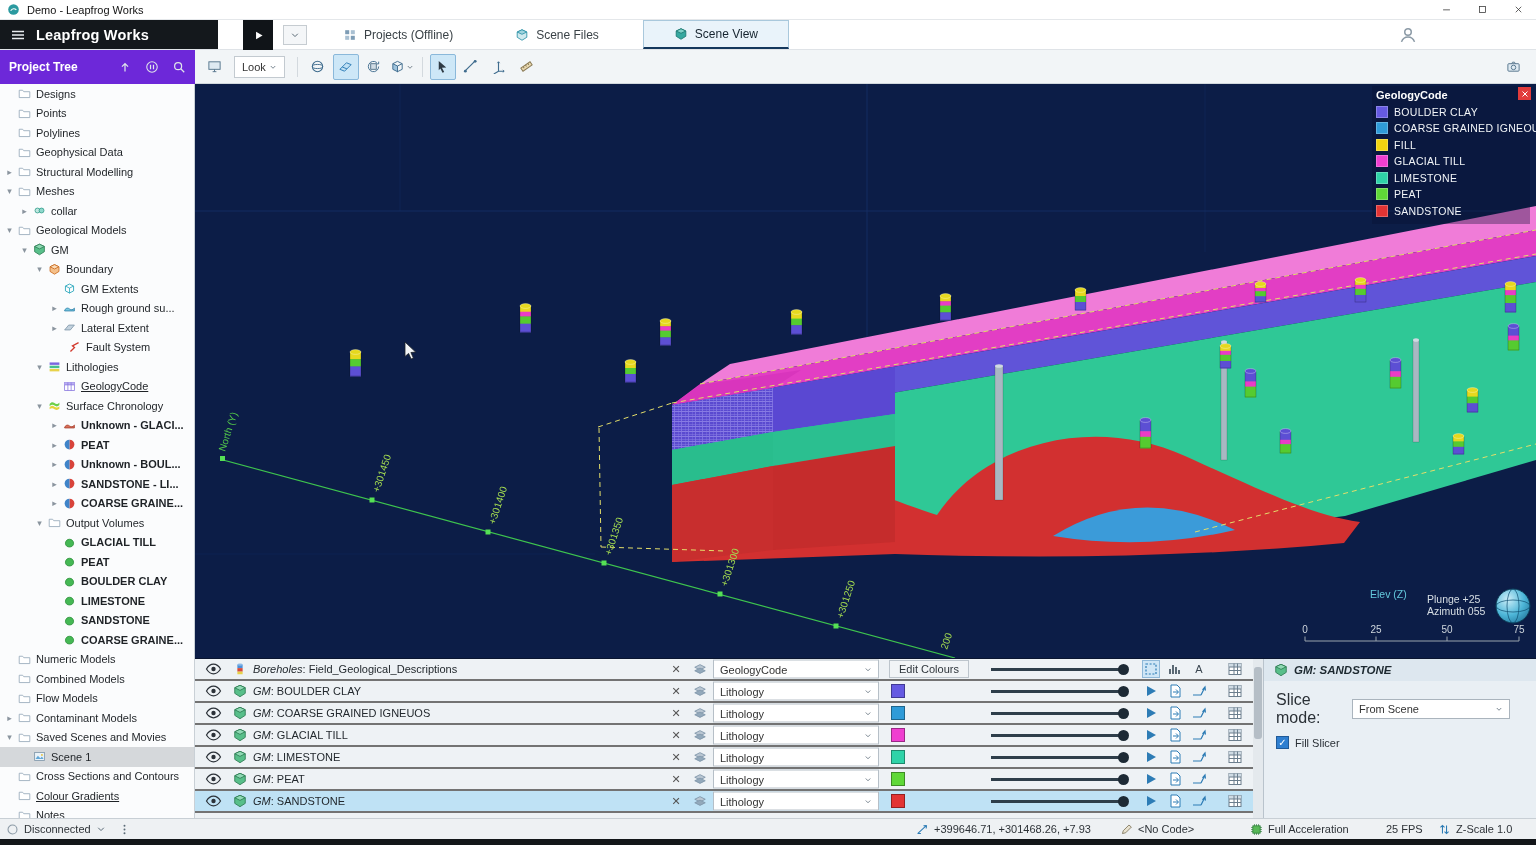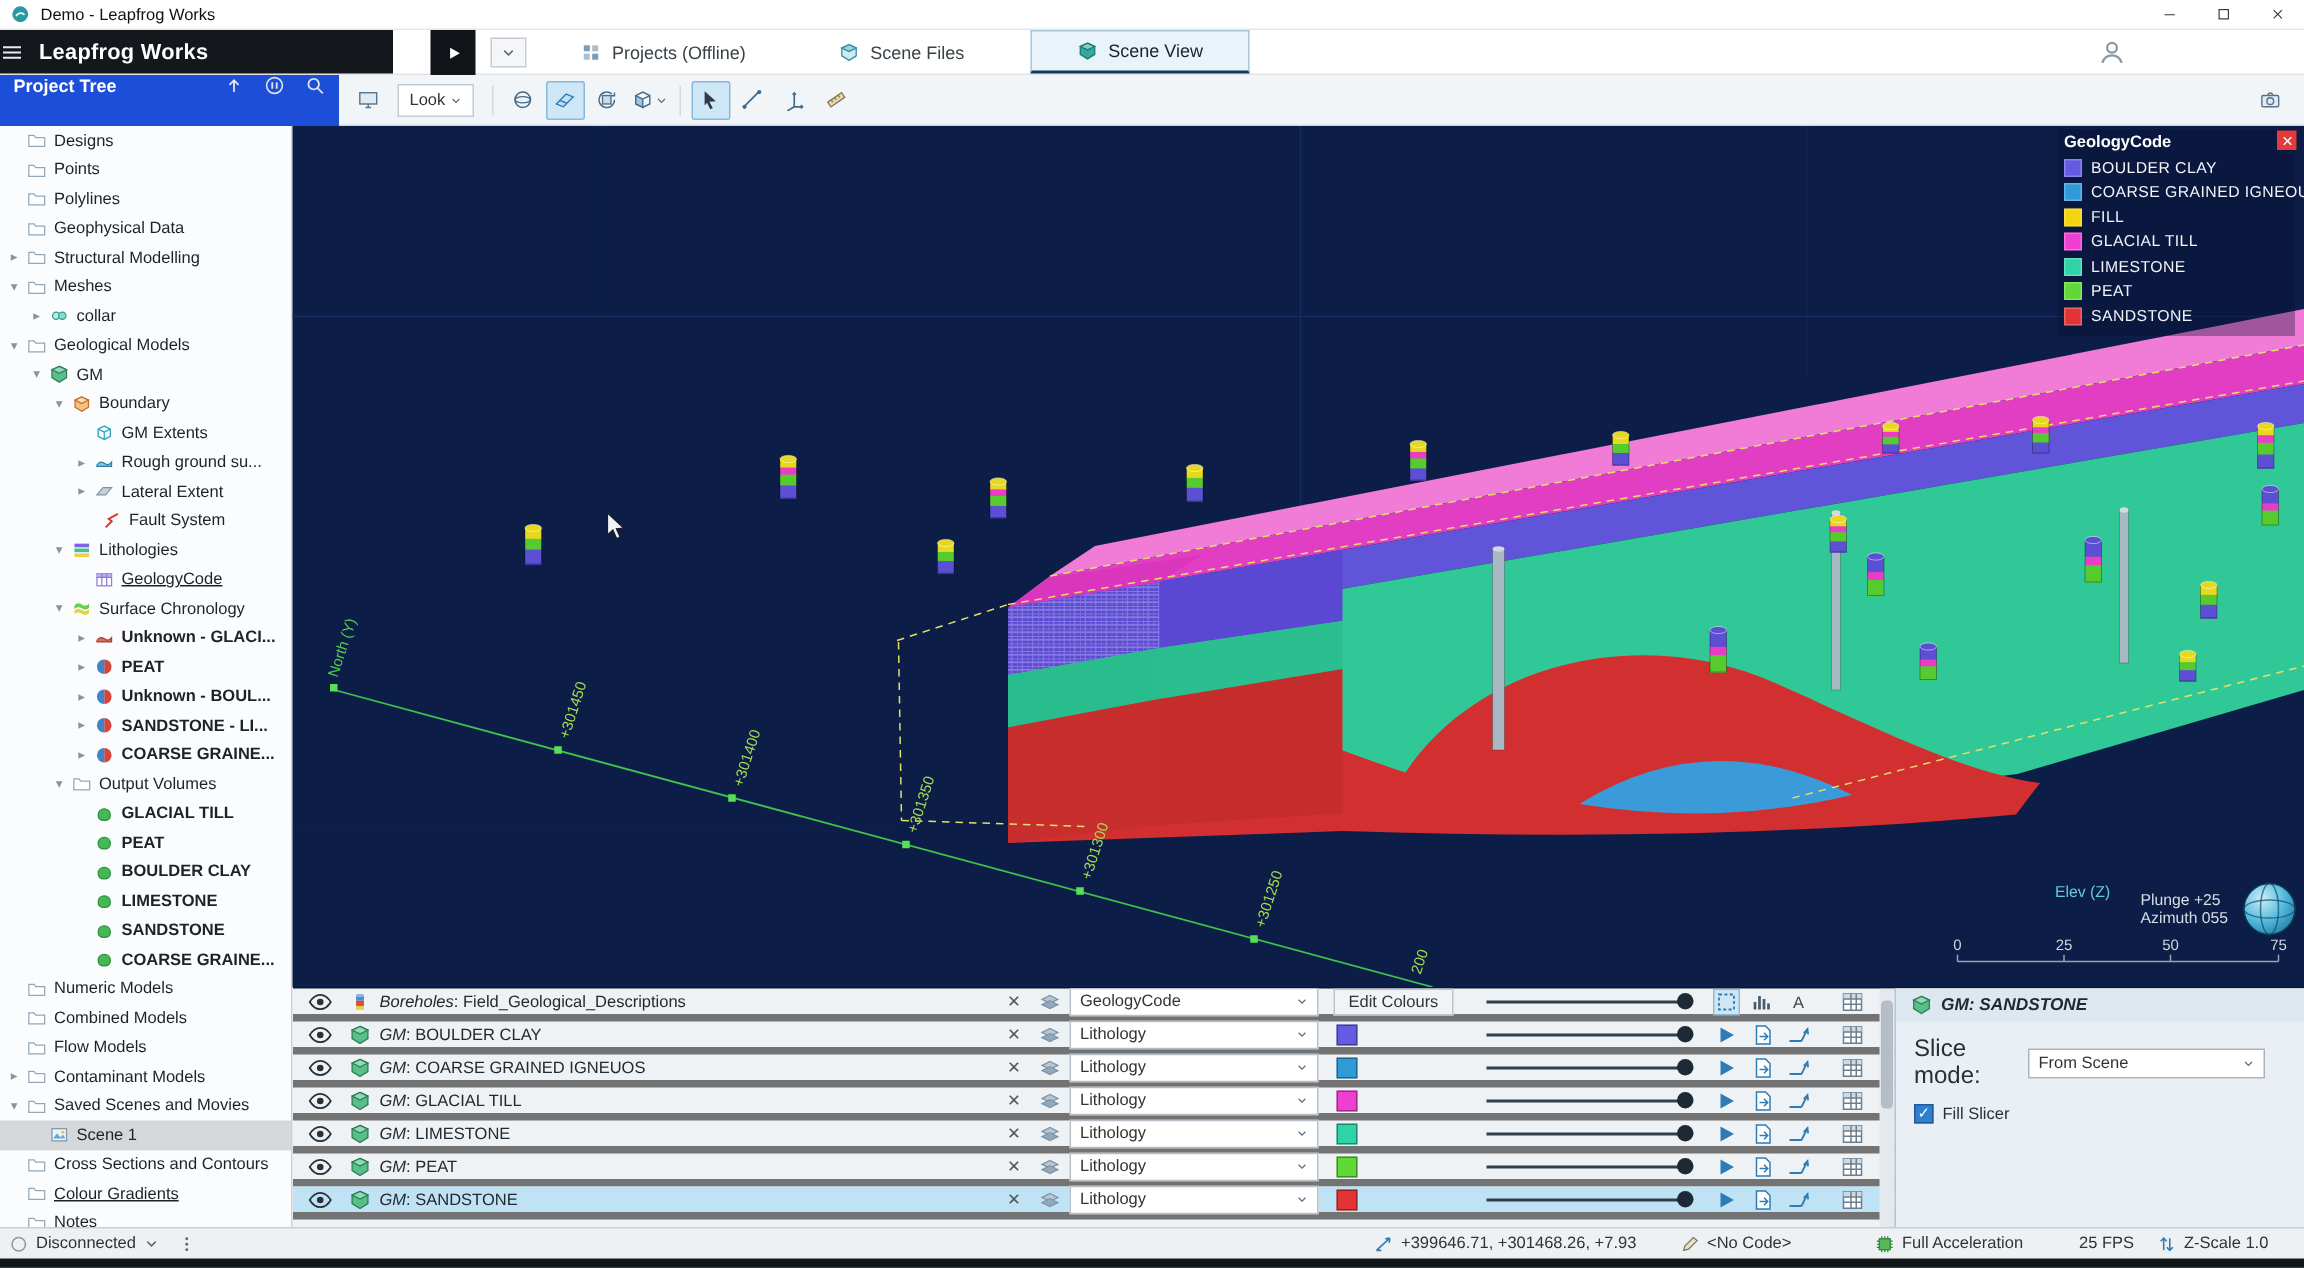--- a/index.html
+++ b/index.html
@@ -15,33 +15,33 @@
 
 
 .titlebar{position:absolute;left:0;top:0;width:100%;height:20px;background:#fff;border-bottom:1px solid #e4e7ea;display:flex;align-items:center;padding-left:7px;gap:7px;}
 .tb-title{font-size:11px;color:#111;}
 .winbtns{margin-left:auto;display:flex;height:100%;}
 .winbtn{width:36px;height:100%;display:flex;align-items:center;justify-content:center;}
 .winbtn .icw{width:11px;height:11px;}
 
 
 .header{position:absolute;left:0;top:20px;width:100%;height:30px;background:#fff;border-bottom:1px solid #dfe3e7;display:flex;align-items:stretch;}
-.brand{width:262px;background:#14181c;display:flex;align-items:center;gap:10px;padding-left:0;}
+.brand{width:218px;background:#14181c;display:flex;align-items:center;gap:10px;padding-left:10px;}
 .brand-name{color:#fff;font-size:14.5px;font-weight:700;letter-spacing:.2px;}
 .playbtn{width:30px;height:30px;margin-left:25px;background:#101418;display:flex;align-items:center;justify-content:center;}
 .playbtn .ic,.playbtn svg{width:13px;height:13px;}
 .chevbtn{width:24px;height:20px;margin-left:10px;align-self:center;border:1px solid #c6ccd1;background:#f4f6f8;display:flex;align-items:center;justify-content:center;}
 .tabs{display:flex;margin-left:18px;height:100%;}
 .tab{display:flex;align-items:center;gap:7px;padding:0 18px;margin-right:26px;font-size:12px;color:#3a4247;}
 .tab.active{background:#e9f3fa;border:1px solid #a9c8dc;border-bottom:2px solid #13375c;padding:0 30px;color:#15232e;}
 .person{margin-left:auto;margin-right:118px;align-self:center;}
 
 
 .toolbar-row{position:absolute;left:0;top:50px;width:100%;height:34px;display:flex;}
-.tree-header{width:226px;background:#1d4ed8;color:#fff;display:flex;padding:0 9px;gap:13px;}
+.tree-header{width:195px;background:#6d28d9;color:#fff;display:flex;align-items:center;padding:0 9px;gap:13px;}
 .th-title{font-size:12px;font-weight:700;margin-right:auto;}
 .scene-toolbar{flex:1;background:#f2f5f7;border-bottom:1px solid #d2d8dd;display:flex;align-items:center;gap:2px;padding-left:6px;}
 .tbtn{width:26px;height:26px;border:1px solid transparent;background:transparent;border-radius:2px;display:flex;align-items:center;justify-content:center;gap:1px;}
 .tbtn.active{background:#cde7f7;border-color:#8ab8da;}
 .lookdd{height:22px;display:flex;align-items:center;gap:3px;padding:0 7px;background:#fff;border:1px solid #c3cad0;font-size:11px;color:#333;margin:0 5px;}
 .vsep{width:1px;height:20px;background:#d3d9de;margin:0 5px;}
 .camera-btn{margin-left:auto;margin-right:10px;}
 
 
 .tree-panel{position:absolute;left:0;top:84px;width:195px;height:734px;background:#fbfcfd;border-right:1px solid #c9d0d6;overflow:hidden;}
@@ -60,21 +60,21 @@
 .legend-title{font-size:11px;font-weight:700;color:#fff;margin-bottom:3px;}
 .lrow{display:flex;align-items:center;gap:6px;margin:4.5px 0;}
 .lsw{width:12px;height:12px;flex:none;border:1px solid rgba(255,255,255,.25);}
 .llb{font-size:10.5px;color:#f2f5f8;letter-spacing:.3px;white-space:nowrap;}
 .scene-close{position:absolute;top:3px;right:5px;width:13px;height:13px;background:#e23b3b;display:flex;align-items:center;justify-content:center;}
 .scene-close .ic{width:8px;height:8px;}
 
 
 .bottom{position:absolute;left:195px;top:658px;width:1341px;height:160px;display:flex;background:#eef2f5;border-top:1px solid #0a1530;}
 .shape-panel{position:relative;width:1068px;height:100%;overflow:hidden;}
-.slrow{position:relative;height:22px;border-bottom:5px solid #737373;font-size:11px;color:#23292e;}
+.slrow{position:relative;height:22px;border-bottom:2px solid #737373;font-size:11px;color:#23292e;}
 .slrow.sel{background:#bfe2f5;}
 .pos{position:absolute;top:50%;transform:translateY(-50%);}
 .pos-eye{left:10px;width:17px;height:12px;}
 .pos-type{left:38px;width:14px;height:14px;}
 .pos-name{left:58px;white-space:nowrap;}
 .pos-name i{font-style:italic;}
 .pos-x{left:474px;width:14px;text-align:center;color:#555;font-size:11px;}
 .pos-shape{left:498px;width:14px;height:14px;}
 .pos-dd{left:518px;width:166px;height:19px;background:#fff;border:1px solid #b6bfc7;display:flex;align-items:center;justify-content:space-between;padding:0 6px;font-size:11px;color:#333;}
 .pos-action{left:694px;height:18px;padding:0 9px;background:#f1f4f6;border:1px solid #bdc5cc;font-size:11px;color:#2e353b;font-family:inherit;}

